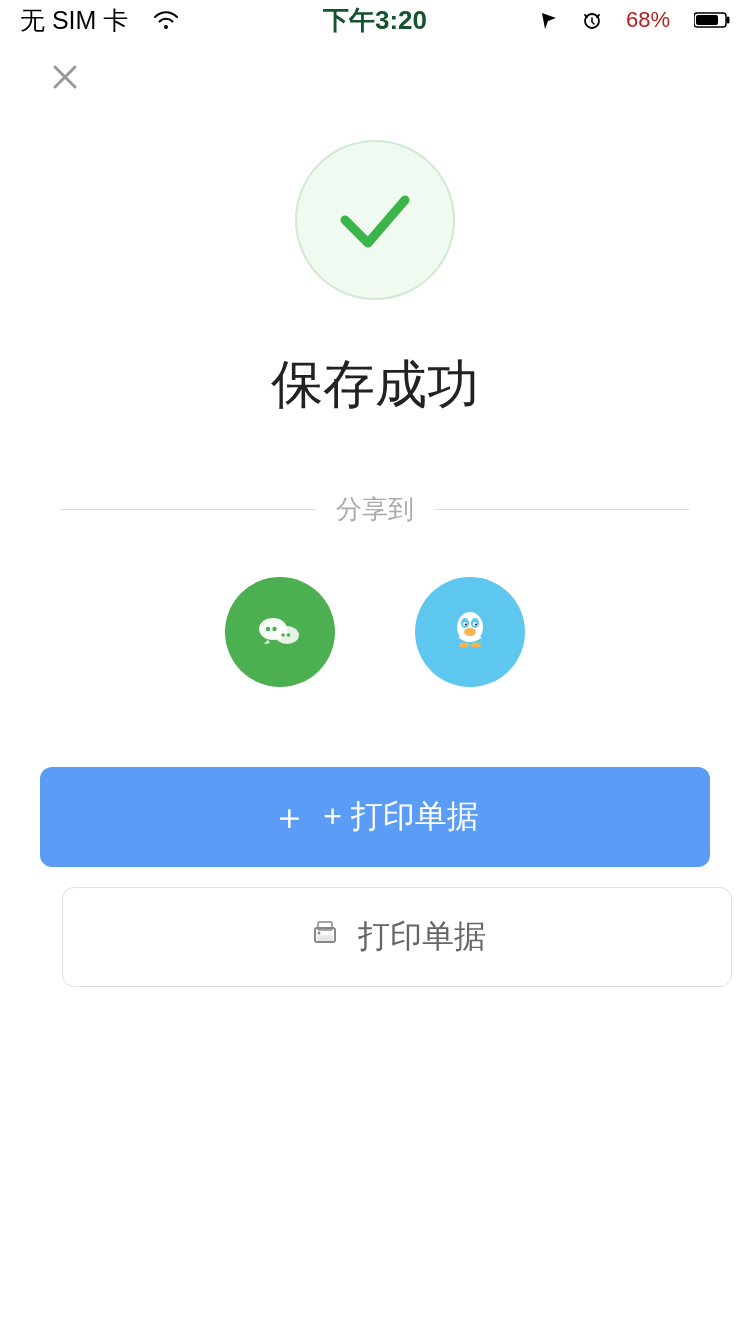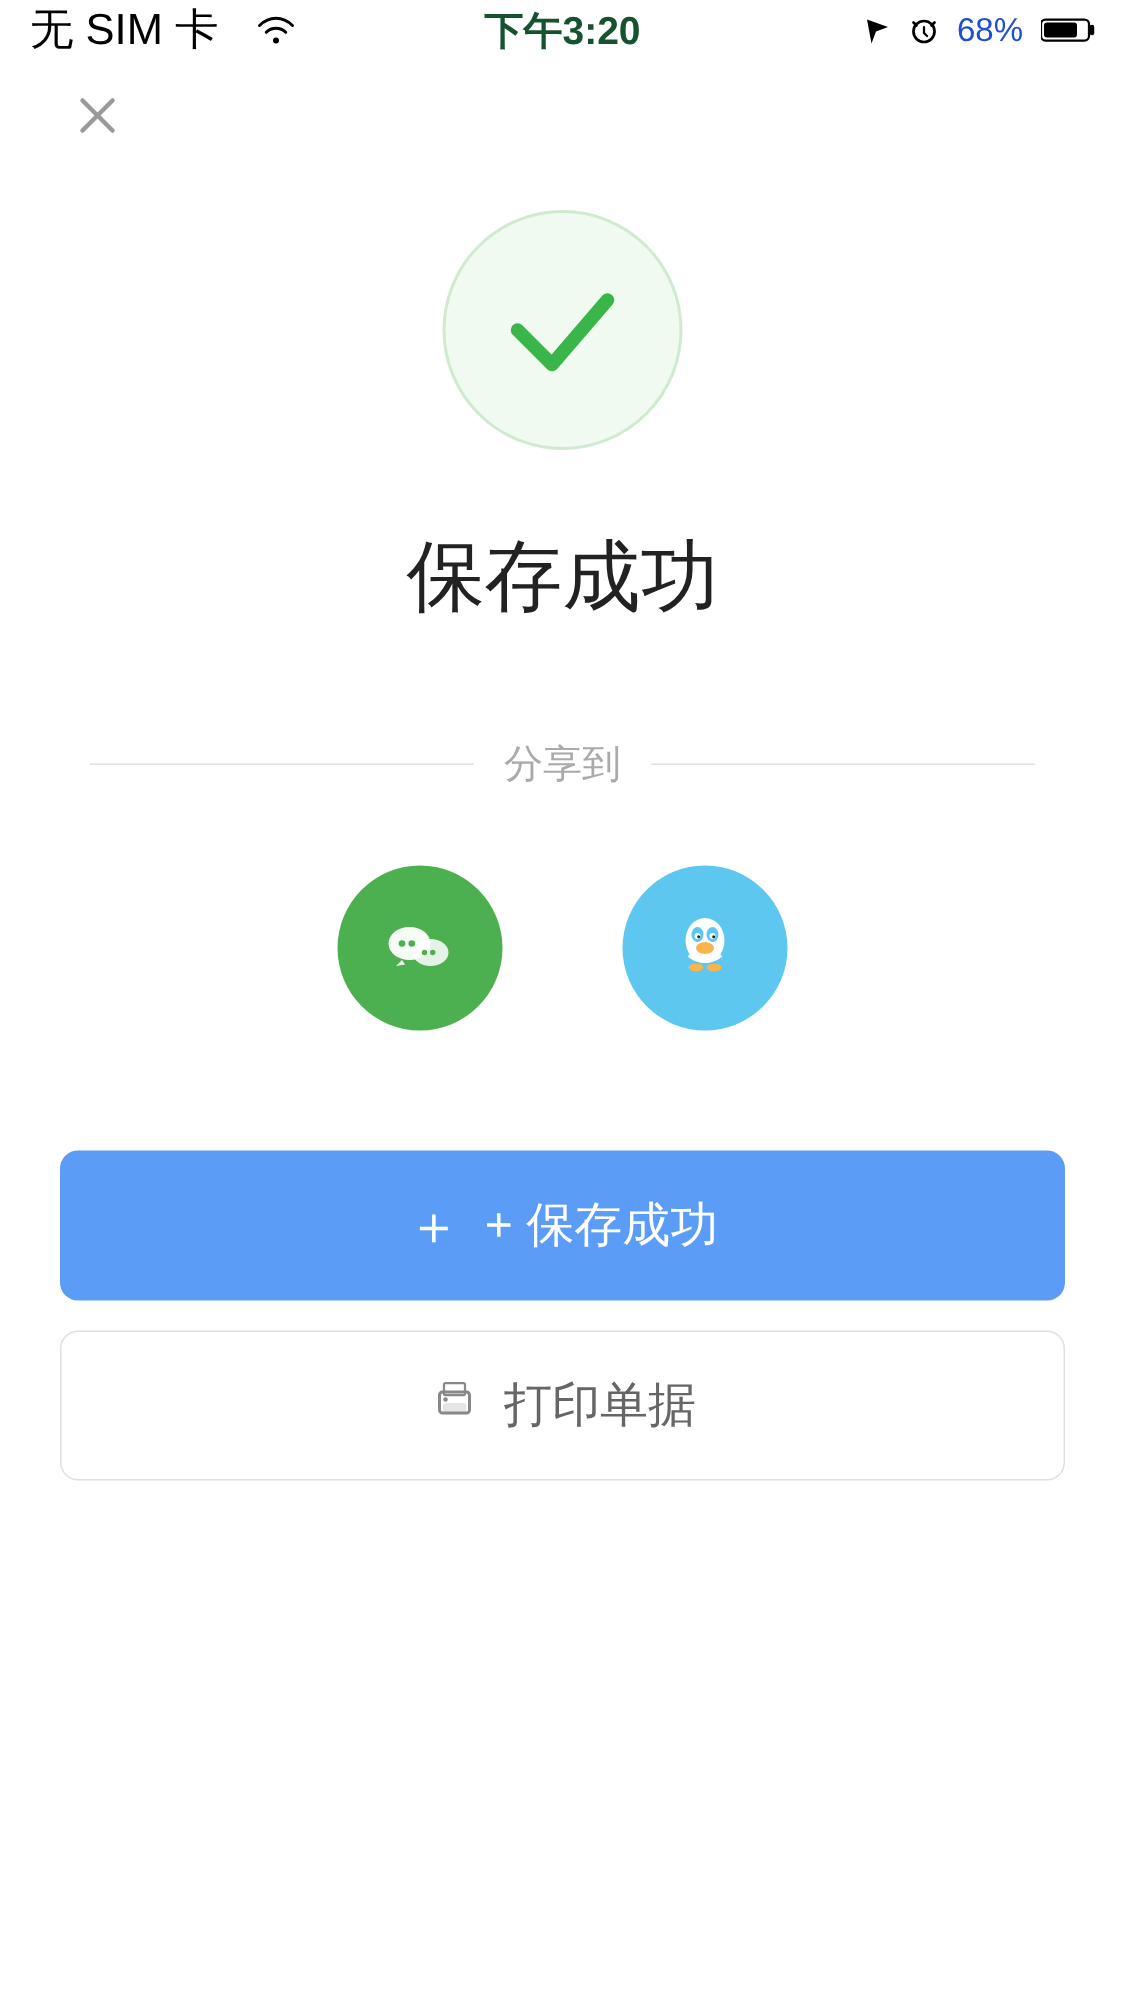--- a/index.html
+++ b/index.html
@@ -21,38 +21,38 @@
       display: flex;
       align-items: center;
       justify-content: space-between;
       padding: 0 20px;
       background: #ffffff;
     }
     .status-left {
       display: flex;
       align-items: center;
       gap: 24px;
-      font-size: 29px;
+      font-size: 25px;
       font-weight: 500;
       color: #000;
     }
     .status-center {
       font-size: 26px;
       font-weight: 600;
       color: #14532d;
       position: absolute;
       left: 50%;
       transform: translateX(-50%);
     }
     .status-right {
       display: flex;
       align-items: center;
-      gap: 12px;
+      gap: 24px;
       font-size: 22px;
-      color: #1d4ed8;
+      color: #b91c1c;
     }
 
     
     .close-btn {
       position: absolute;
       top: 52px;
       left: 40px;
       width: 50px;
       height: 50px;
       display: flex;
@@ -168,20 +168,21 @@
 
     .btn-primary {
       background: #5b9cf6;
       color: #ffffff;
     }
 
     .btn-secondary {
       background: #ffffff;
       color: #666666;
       border: 1px solid #e0e0e0;
+      margin-left: 22px;
     }
   </style>
 </head>
 <body>
 
 <div class="status-bar">
   <div class="status-left">
     <span>无 SIM 卡</span>
 
     <svg width="28" height="22" viewBox="0 0 28 22" fill="none">
@@ -268,21 +269,21 @@
         <ellipse cx="39" cy="46" rx="5" ry="2.5" fill="#f9b44c"></ellipse>
       </svg>
     </div>
 
   </div>
 
   <div class="actions">
 
     <button class="action-btn btn-primary">
       <span style="font-size:36px; line-height:1;">＋</span>
-      <span>+ 保存成功</span>
+      <span>+ 打印单据</span>
     </button>
 
     <button class="action-btn btn-secondary">
       <span>
         <svg width="34" height="34" viewBox="0 0 34 34" fill="none">
           <rect x="7" y="12" width="20" height="14" rx="2" stroke="#888" stroke-width="2" fill="none"></rect>
           <rect x="10" y="6" width="14" height="8" rx="1" stroke="#888" stroke-width="1.5" fill="none"></rect>
           <rect x="10" y="20" width="14" height="6" rx="1" fill="#888" opacity="0.2" stroke="#888" stroke-width="1.5"></rect>
           <circle cx="11" cy="17" r="1.5" fill="#888"></circle>
         </svg>

